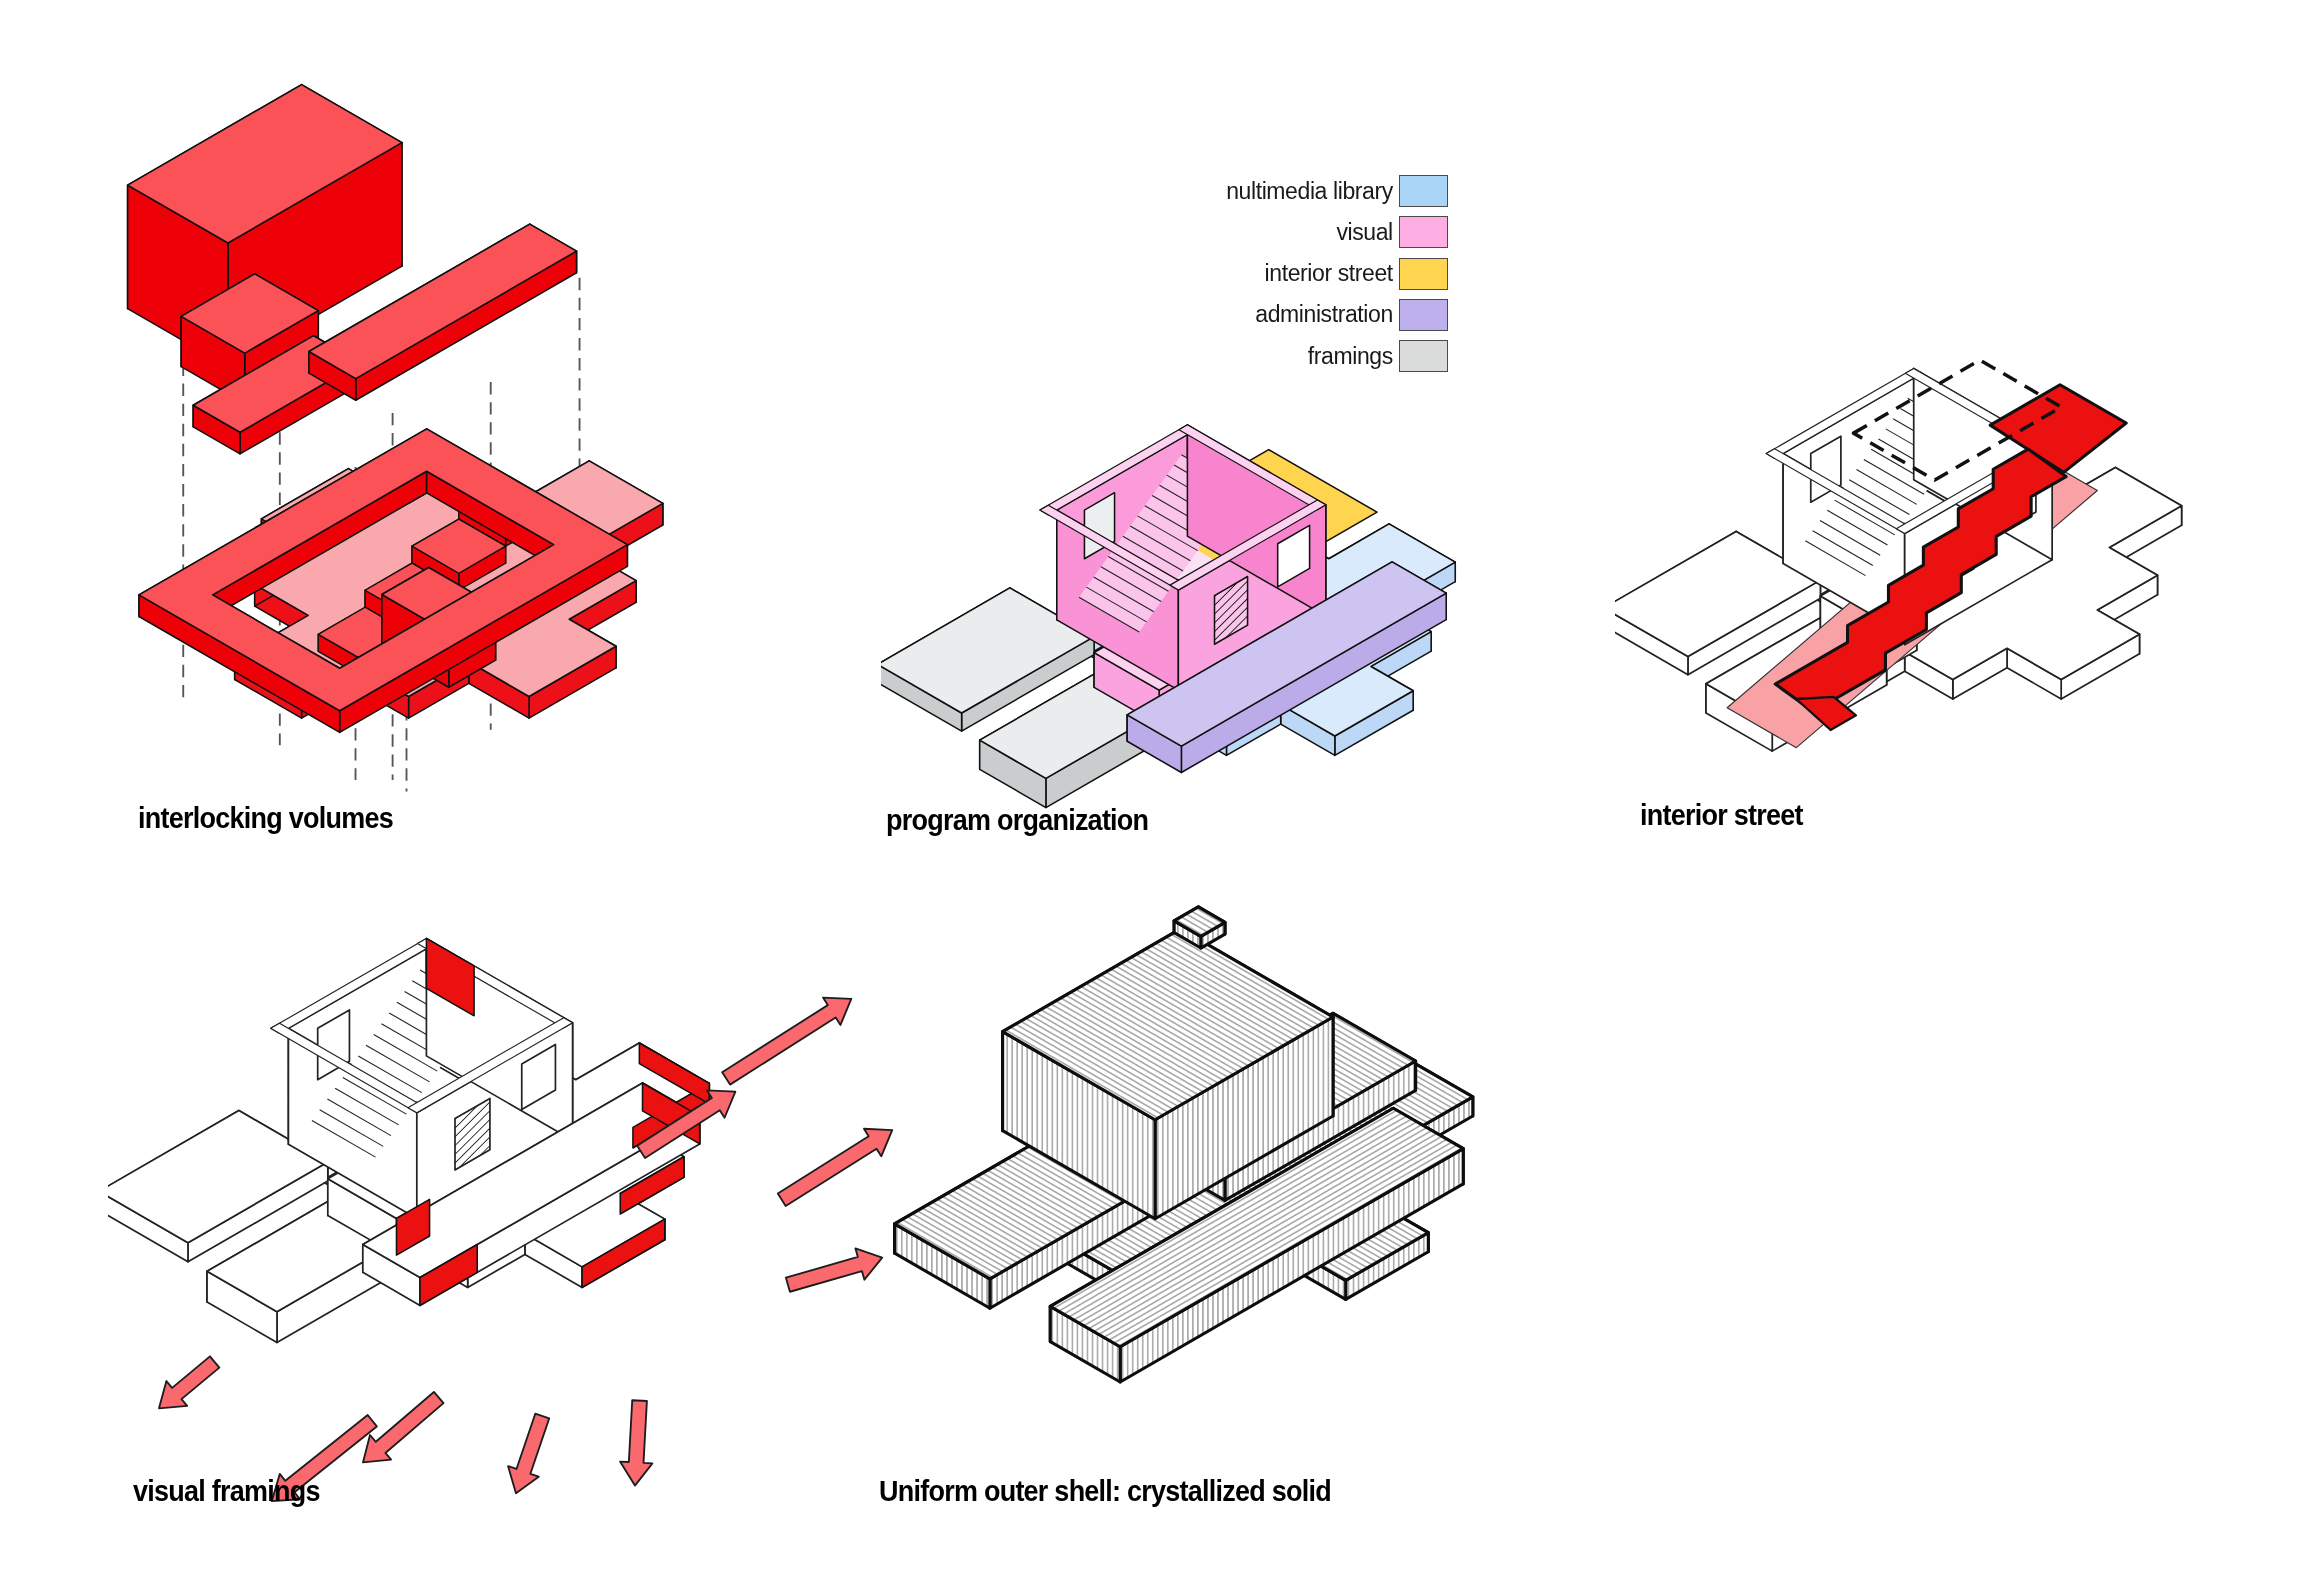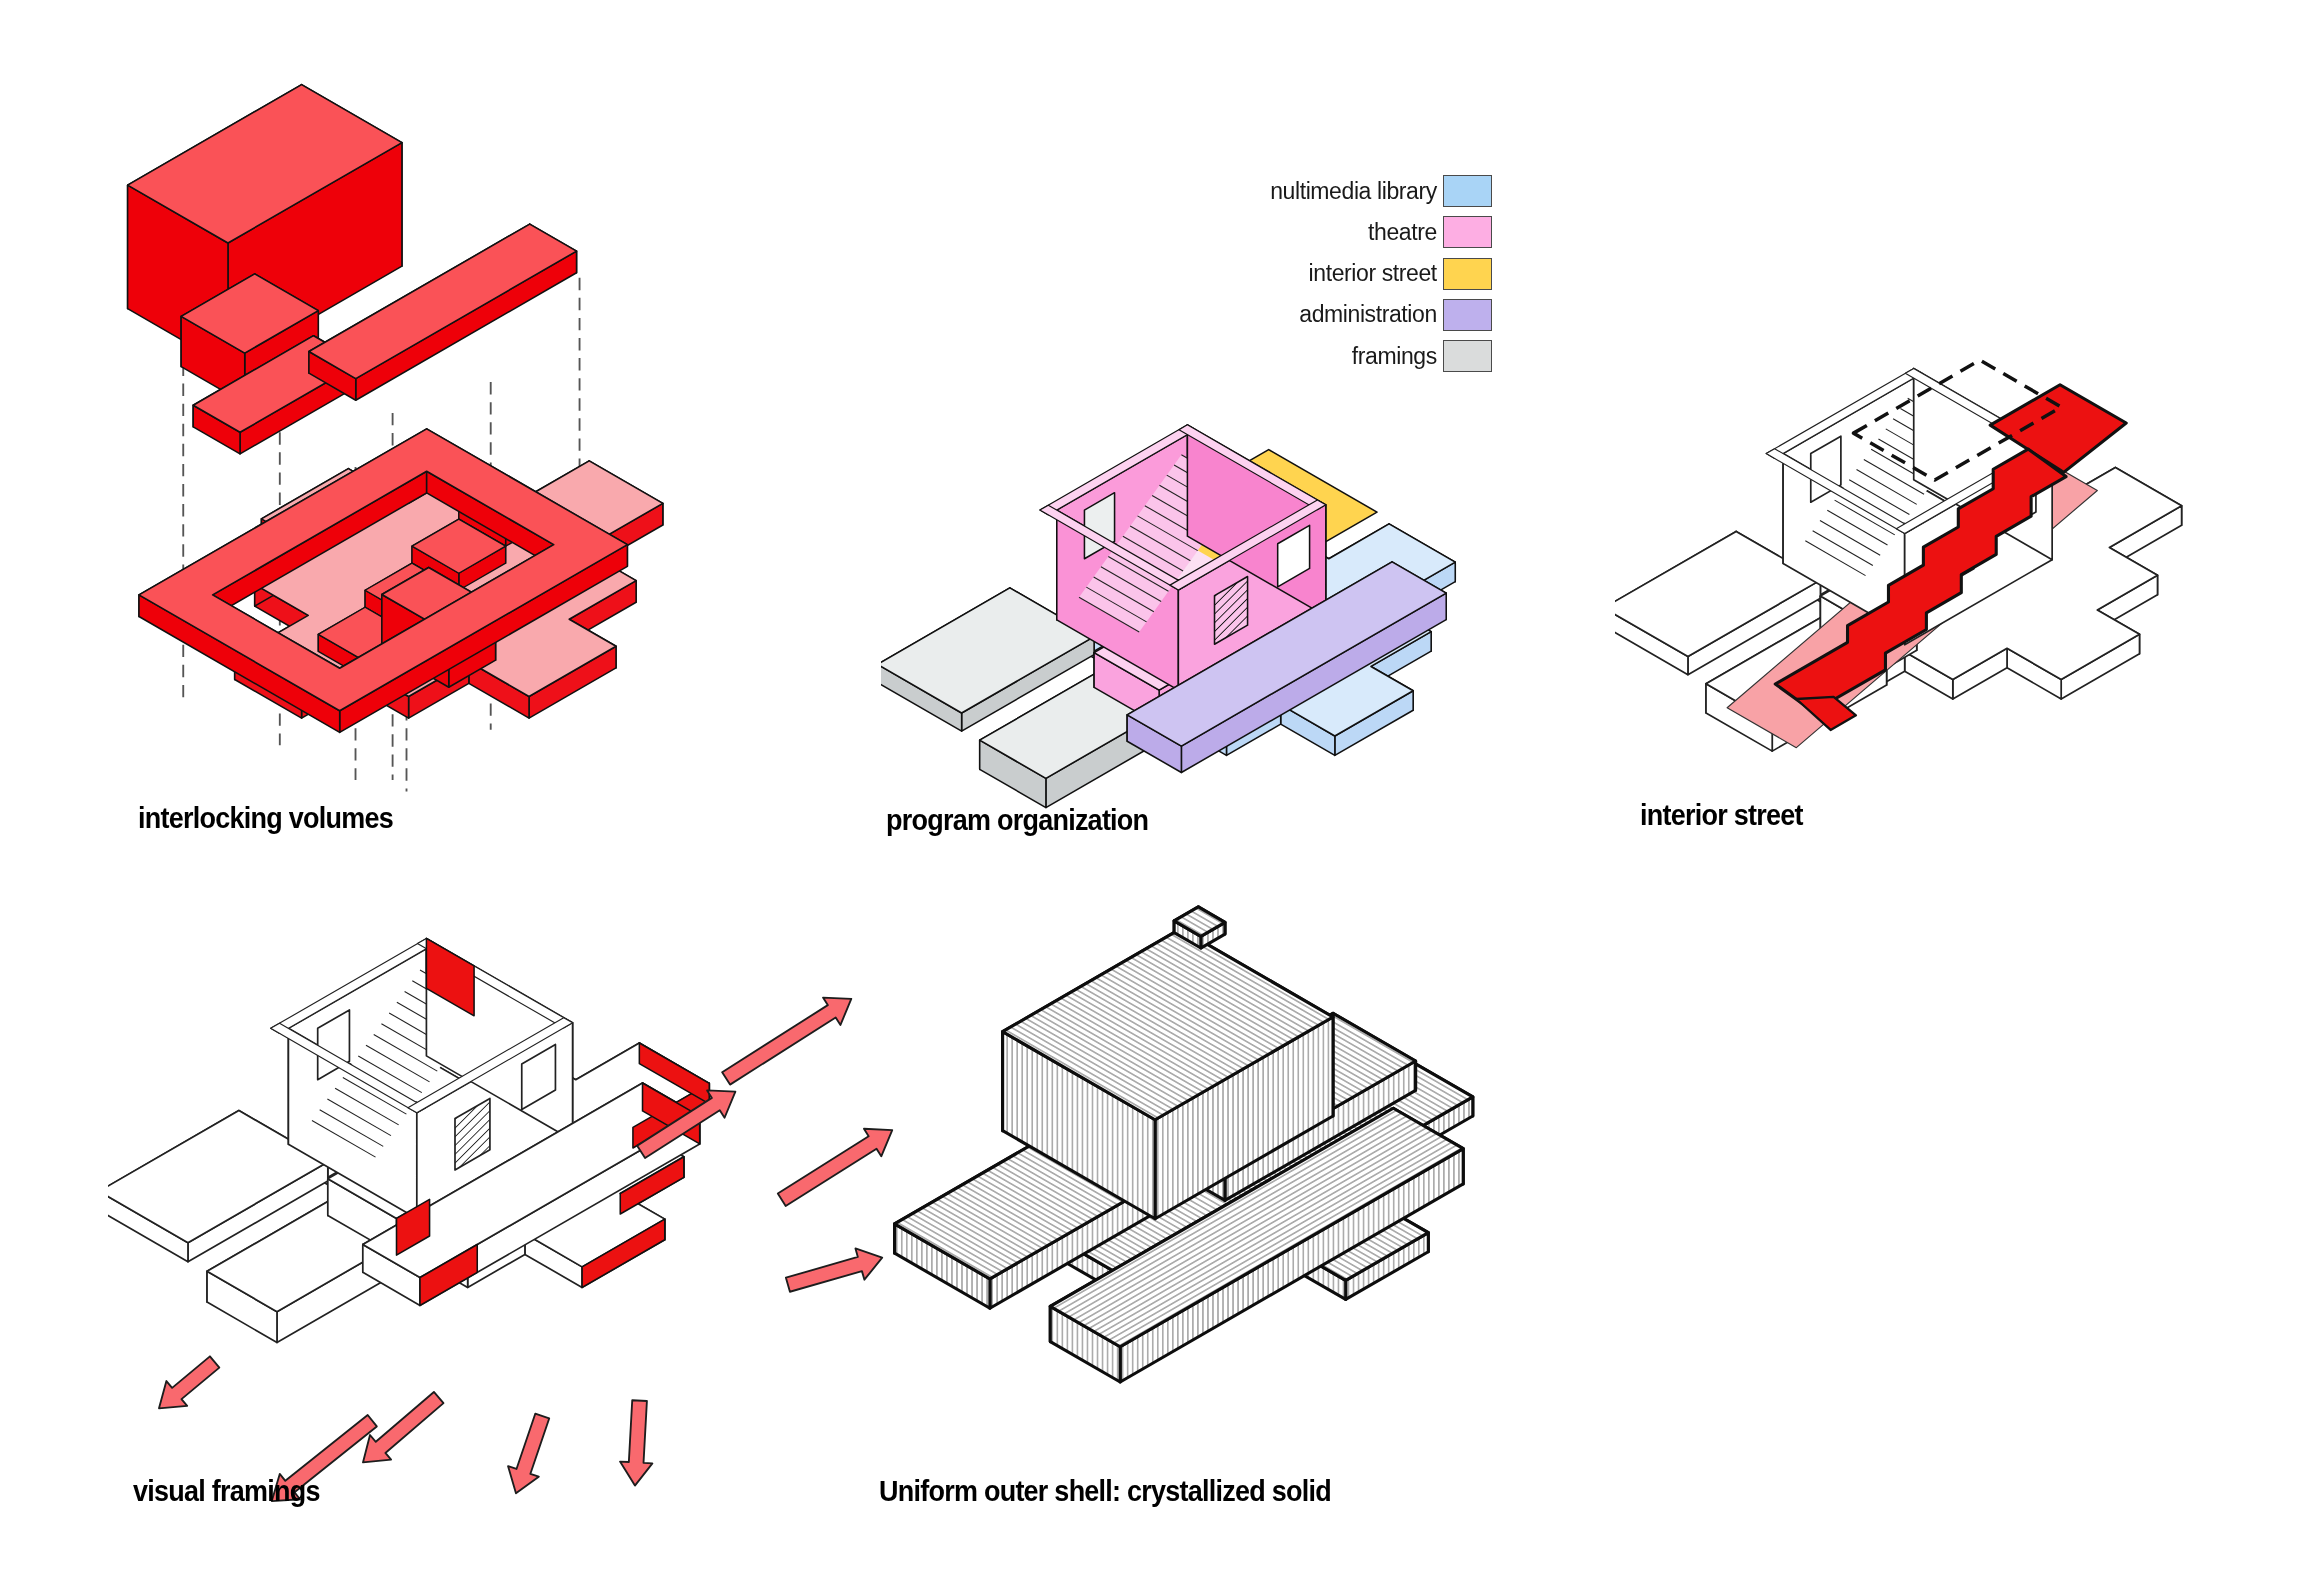--- a/index.html
+++ b/index.html
@@ -1,20 +1,20 @@
 <!DOCTYPE html>
 <html style="font-size:12.4px"><head>
 <meta charset="utf-8">
 <style>
   html,body{margin:0;padding:0;background:#fff;}
   .canvas{position:relative;width:2319px;height:1592px;background:#ffffff;overflow:hidden;
           font-family:"Liberation Sans",sans-serif;}
   .caption{position:absolute;font-weight:700;font-size:29px;letter-spacing:-0.8px;color:#000;
            white-space:nowrap;transform:scaleX(.93);transform-origin:left top;}
-  .legend{position:absolute;left:1136px;top:175px;width:356px;}
+  .legend{position:absolute;left:1092px;top:175px;width:356px;}
   .lrow{display:flex;justify-content:flex-end;align-items:center;height:32px;margin-bottom:9.3px;}
   .llabel{font-size:23px;color:#1a1a1a;letter-spacing:-0.4px;margin-right:6.2px;white-space:nowrap;}
   .lswatch{width:49px;height:32px;border:1.5px solid #4a4a4a;box-sizing:border-box;flex:0 0 auto;}
   svg{position:absolute;display:block;}
 </style>
 </head>
 <body>
 
 <div class="canvas">
 
@@ -417,21 +417,21 @@
       <path d="M331.6 534.8L241.1 482.5L241.1 528.1L331.6 580.4Z" fill="url(#hS5)" stroke="#0d0d0d" stroke-width="4" stroke-linejoin="round"></path>
       <path d="M241.1 482.5L685.3 226.0L775.8 278.3L331.6 534.8Z" fill="url(#hT5b)" stroke="#0d0d0d" stroke-width="4" stroke-linejoin="round"></path>
     </svg>
 
   <div class="legend">
     <div class="lrow">
       <span class="llabel">nultimedia library</span>
       <span class="lswatch" style="background: rgb(169, 212, 246);"></span>
     </div>
     <div class="lrow">
-      <span class="llabel">theatre</span>
+      <span class="llabel">visual</span>
       <span class="lswatch" style="background: rgb(253, 174, 227);"></span>
     </div>
     <div class="lrow">
       <span class="llabel">interior street</span>
       <span class="lswatch" style="background: rgb(255, 212, 79);"></span>
     </div>
     <div class="lrow">
       <span class="llabel">administration</span>
       <span class="lswatch" style="background: rgb(190, 176, 237);"></span>
     </div>

